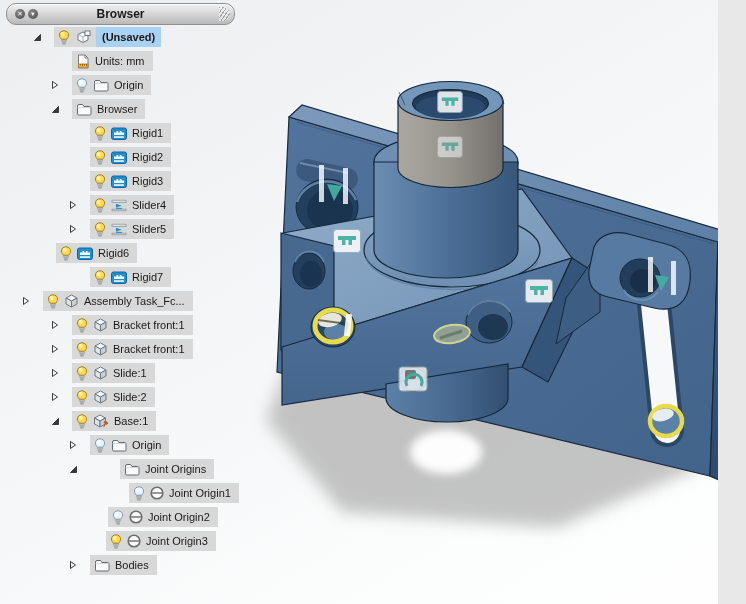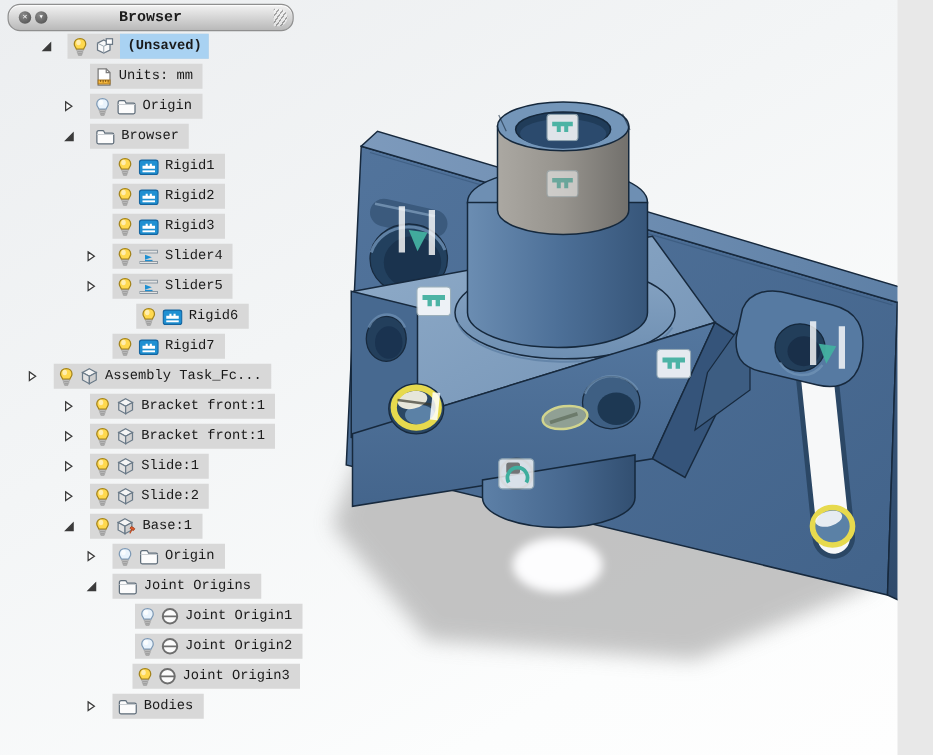--- a/index.html
+++ b/index.html
@@ -1,18 +1,18 @@
 <!DOCTYPE html>
 <html style="--selection-blue: #a9d2f2; --chip-gray: #d8d8d8; --header-gradient-top: #f2f2f2; --header-gradient-bottom: #b9b9b9; --bulb-yellow: #ffd94e; --bulb-off-blue: #e9f3fc; --joint-icon-blue: #1e90d2; --model-blue: #4a6d94; --model-gray: #94918c; --glyph-teal: #43b0a0; --highlight-yellow: #e7da4e; --text: #1a1a1a;"><head>
 <meta charset="utf-8">
 <style>
   html,body{margin:0;padding:0;background:#e8e8e8;}
   #app{position:relative;width:718px;height:604px;overflow:hidden;
        background:linear-gradient(150deg,#ecaeee 0%,#eceef0 0%,#f3f5f6 40%,#fcfdfd 80%,#fefefe 100%);
-       font-family:Liberation Mono, monospace;}
+       font-family:Liberation Sans, sans-serif;}
   #viewport{position:absolute;left:0;top:0;width:746px;height:604px;}
   
   #browser-panel{position:absolute;left:0;top:0;width:260px;}
   #browser-header{position:absolute;left:6px;top:3px;width:227px;height:20px;
       border:1px solid #8f8f8f;border-radius:10px;
       background:linear-gradient(var(--header-gradient-top,#f2f2f2),var(--header-gradient-bottom,#b9b9b9));
       box-shadow:inset 0 1px 0 rgba(255,255,255,.8);}
   #browser-title{position:absolute;left:0;right:0;top:3px;text-align:center;
       font-size:12px;font-weight:bold;color:#1c1c1c;}
   .hbtn{position:absolute;top:5px;width:10px;height:10px;border-radius:50%;
@@ -406,21 +406,21 @@
               <svg width="16" height="13">
                 <rect x="1" y="1.2" width="14" height="2.2" fill="#e3e3e3" stroke="#8d99a3" stroke-width=".8"></rect>
                 <rect x="1" y="10.2" width="14" height="1.6" fill="#e3e3e3" stroke="#8d99a3" stroke-width=".8"></rect>
                 <path d="M5,4.8 L10.5,6.8 L5,8.8 Z" fill="#1e90d2"></path>
                 <rect x="5" y="8.9" width="6" height="1" fill="#1e90d2"></rect>
               </svg>
             </span>
             <span class="lbl">Slider5</span>
           </div>
         </div>
-        <div class="row" style="padding-left: 86px; align-items: center;">
+        <div class="row" style="padding-left: 33px; align-items: center;">
           <span class="tri"></span>
           <div class="chip">
             <span class="bulb">
               <svg width="12" height="15">
                 <path d="M6,0.8 C8.9,0.8 10.6,2.8 10.6,5.1 C10.6,6.9 9.4,7.8 8.9,9.2 L3.1,9.2 C2.6,7.8 1.4,6.9 1.4,5.1 C1.4,2.8 3.1,0.8 6,0.8 Z" fill="#ffd94e" stroke="#a3831c" stroke-width="1"></path>
                 <ellipse cx="4.8" cy="4" rx="1.8" ry="2.2" fill="#ffffff" opacity="0.55"></ellipse>
                 <rect x="3.4" y="9.9" width="5.2" height="1.3" rx=".6" fill="#c9c9c9" stroke="#8f8f8f" stroke-width=".5"></rect>
                 <rect x="3.8" y="11.6" width="4.4" height="1.2" rx=".6" fill="#c9c9c9" stroke="#8f8f8f" stroke-width=".5"></rect>
                 <rect x="4.5" y="13.2" width="3" height="1.1" rx=".5" fill="#bdbdbd" stroke="#8f8f8f" stroke-width=".5"></rect>
               </svg>
@@ -635,37 +635,37 @@
             </span>
             <span class="ricon">
               <svg width="16" height="13">
                 <path d="M1.5,3 Q1.5,1.5 3,1.5 L6,1.5 Q7,1.5 7.3,2.3 L7.8,3.5 L13.8,3.5 Q15,3.5 15,4.8 L15,10.8 Q15,12 13.8,12 L2.7,12 Q1.5,12 1.5,10.8 Z" fill="#fcfcfc" stroke="#5f6d7a"></path>
                 <path d="M1.5,4.6 L15,4.6" stroke="#c9cdd1" stroke-width=".8"></path>
               </svg>
             </span>
             <span class="lbl">Origin</span>
           </div>
         </div>
-        <div class="row" style="padding-left: 67px;">
+        <div class="row" style="padding-left: 67px; gap: 30px;">
           <span class="tri">
             <svg width="9" height="9">
               <path d="M7.5,1.5 L7.5,7.5 L1.5,7.5 Z" fill="#3a3a3a" stroke="#3a3a3a"></path>
             </svg>
           </span>
           <div class="chip">
             <span class="ricon">
               <svg width="16" height="13">
                 <path d="M1.5,3 Q1.5,1.5 3,1.5 L6,1.5 Q7,1.5 7.3,2.3 L7.8,3.5 L13.8,3.5 Q15,3.5 15,4.8 L15,10.8 Q15,12 13.8,12 L2.7,12 Q1.5,12 1.5,10.8 Z" fill="#fcfcfc" stroke="#5f6d7a"></path>
                 <path d="M1.5,4.6 L15,4.6" stroke="#c9cdd1" stroke-width=".8"></path>
               </svg>
             </span>
             <span class="lbl">Joint Origins</span>
           </div>
         </div>
-        <div class="row" style="padding-left: 85px;">
+        <div class="row" style="padding-left: 85px; justify-content: center;">
           <span class="tri"></span>
           <div class="chip">
             <span class="bulb">
               <svg width="12" height="15">
                 <path d="M6,0.8 C8.9,0.8 10.6,2.8 10.6,5.1 C10.6,6.9 9.4,7.8 8.9,9.2 L3.1,9.2 C2.6,7.8 1.4,6.9 1.4,5.1 C1.4,2.8 3.1,0.8 6,0.8 Z" fill="#e9f3fc" stroke="#7d99b5" stroke-width="1"></path>
                 <ellipse cx="4.8" cy="4" rx="1.8" ry="2.2" fill="#ffffff" opacity="0.7"></ellipse>
                 <rect x="3.4" y="9.9" width="5.2" height="1.3" rx=".6" fill="#c9c9c9" stroke="#8f8f8f" stroke-width=".5"></rect>
                 <rect x="3.8" y="11.6" width="4.4" height="1.2" rx=".6" fill="#c9c9c9" stroke="#8f8f8f" stroke-width=".5"></rect>
                 <rect x="4.5" y="13.2" width="3" height="1.1" rx=".5" fill="#bdbdbd" stroke="#8f8f8f" stroke-width=".5"></rect>
               </svg>

